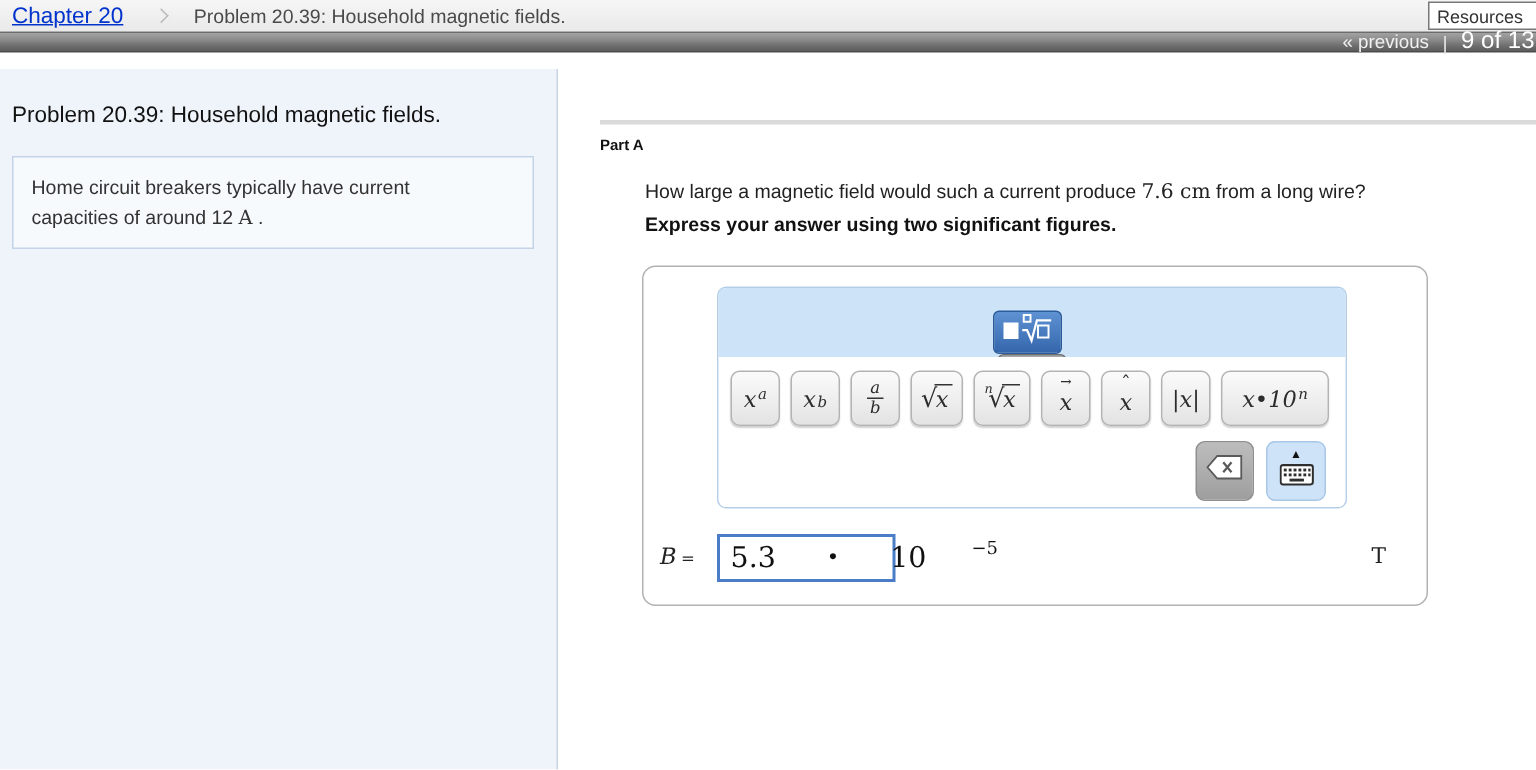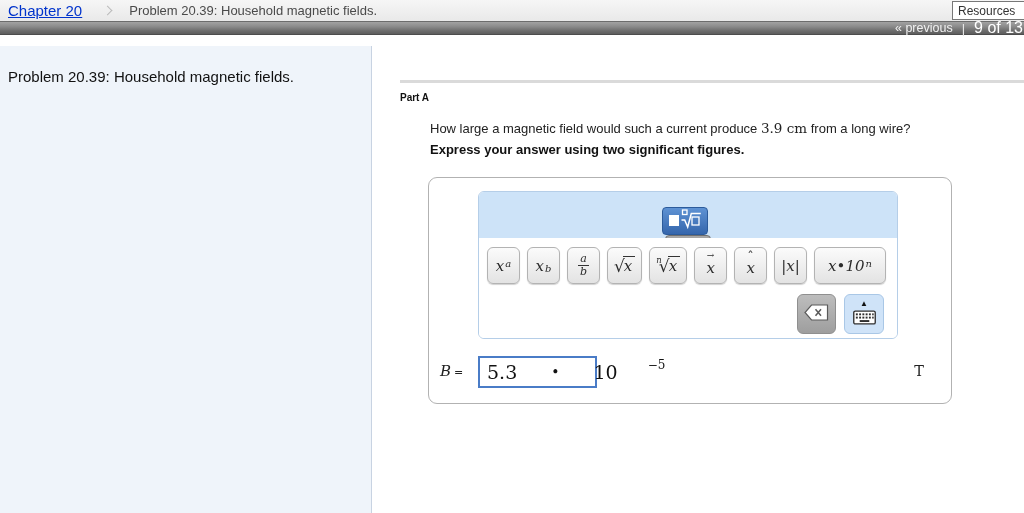--- a/index.html
+++ b/index.html
@@ -129,26 +129,29 @@
 </div>
 
 <div class="nav-bar">
   <span class="nav-prev">« previous</span>
   <span class="nav-sep">|</span>
   <span class="nav-pos">9 of 13</span>
 </div>
 
 <div class="sidebar">
   <div class="sb-title">Problem 20.39: Household magnetic fields.</div>
+  <div class="intro-box">
+    <div class="intro-text"><span>Home circuit breakers typically have current capacities of around 12 </span><span class="serif">A</span><span> .</span></div>
+  </div>
 </div>
 
 <div class="main">
   <div class="rule"></div>
   <div class="part-label">Part A</div>
-  <div class="question"><span>How large a magnetic field would such a current produce </span><span class="q-math">3.9 cm</span><span> from a long wire?</span></div>
+  <div class="question"><span>How large a magnetic field would such a current produce </span><span class="q-math">7.6 cm</span><span> from a long wire?</span></div>
   <div class="instruction">Express your answer using two significant figures.</div>
 
   <div class="answer-outer">
 
     <div class="palette">
       <div class="pal-header">
         <div class="tmpl-btn">
           <span>
             <svg width="34" height="22" viewBox="0 0 34 22">
               <rect x="1" y="7" width="10" height="11" fill="#fff"></rect>

